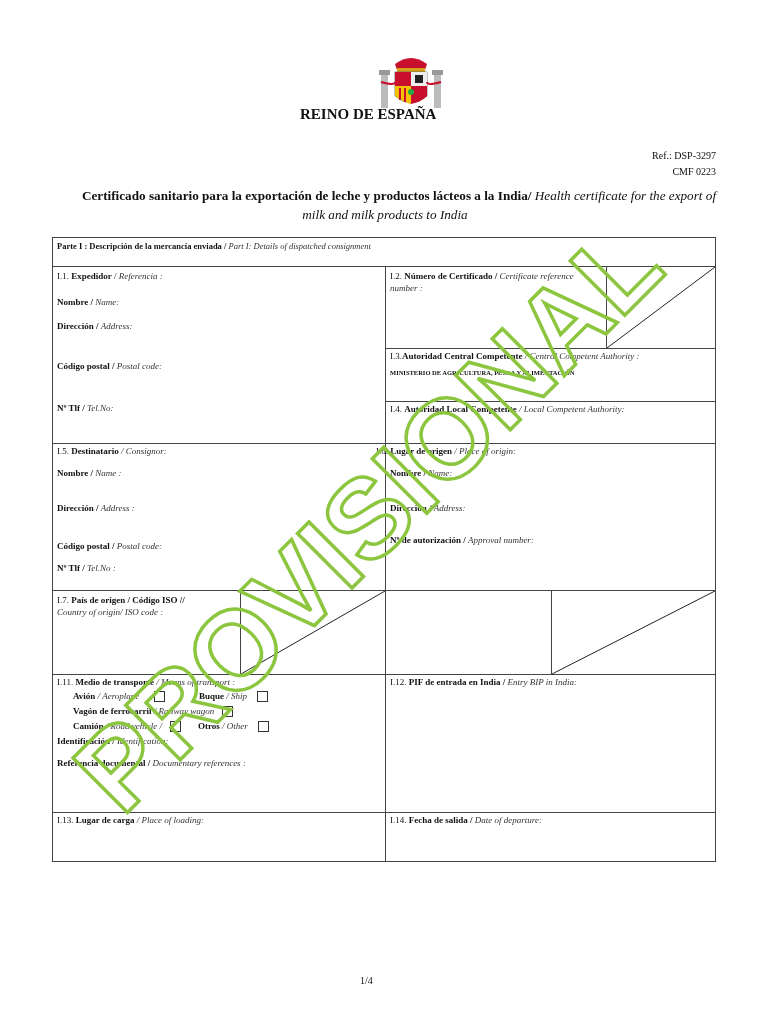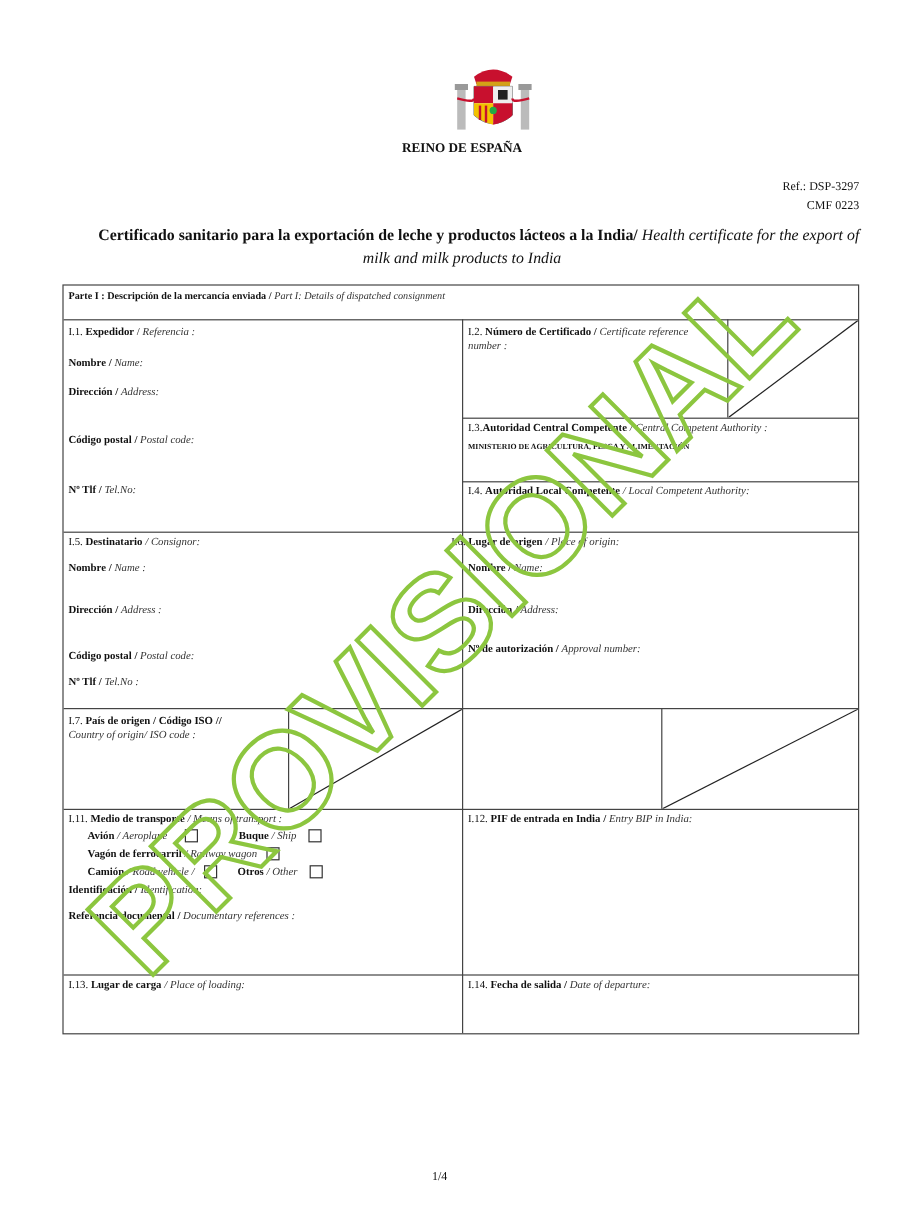--- a/index.html
+++ b/index.html
@@ -1,20 +1,20 @@
 <!DOCTYPE html>
 <html><head>
 <meta charset="utf-8">
 <style>
   html, body { margin: 0; padding: 0; background: #ffffff; }
   body { width: 770px; height: 1024px; position: relative; overflow: hidden;
          font-family: "Liberation Serif", "DejaVu Serif", serif; color: #111; }
   .abs { position: absolute; }
   .crest { left: 375px; top: 52px; width: 72px; height: 64px; }
-  .kingdom { left: 300px; top: 118px; width: 170px; text-align: center; font-weight: bold; font-size: 11px; }
+  .kingdom { left: 300px; top: 106px; width: 170px; font-weight: bold; font-size: 15px; }
   .ref { right: 54px; top: 148px; text-align: right; font-size: 10px; line-height: 16px; }
   .title { left: 52px; top: 186px; width: 666px; text-align: center; font-size: 13.2px; line-height: 19px; }
   .title b { font-weight: bold; margin-left: 28px; }
   .title i { font-style: italic; }
   .form { left: 52px; top: 237px; width: 664px; height: 625px; border: 1.5px solid #444; box-sizing: border-box; }
   .cell { position: absolute; box-sizing: border-box; font-size: 9px; line-height: 12px; padding: 3px 4px; }
   .cell b { font-weight: bold; }
   .cell i { font-style: italic; color: #333; }
   .hline { position: absolute; height: 0; border-top: 1.5px solid #444; }
   .vline { position: absolute; width: 0; border-left: 1.5px solid #444; }

